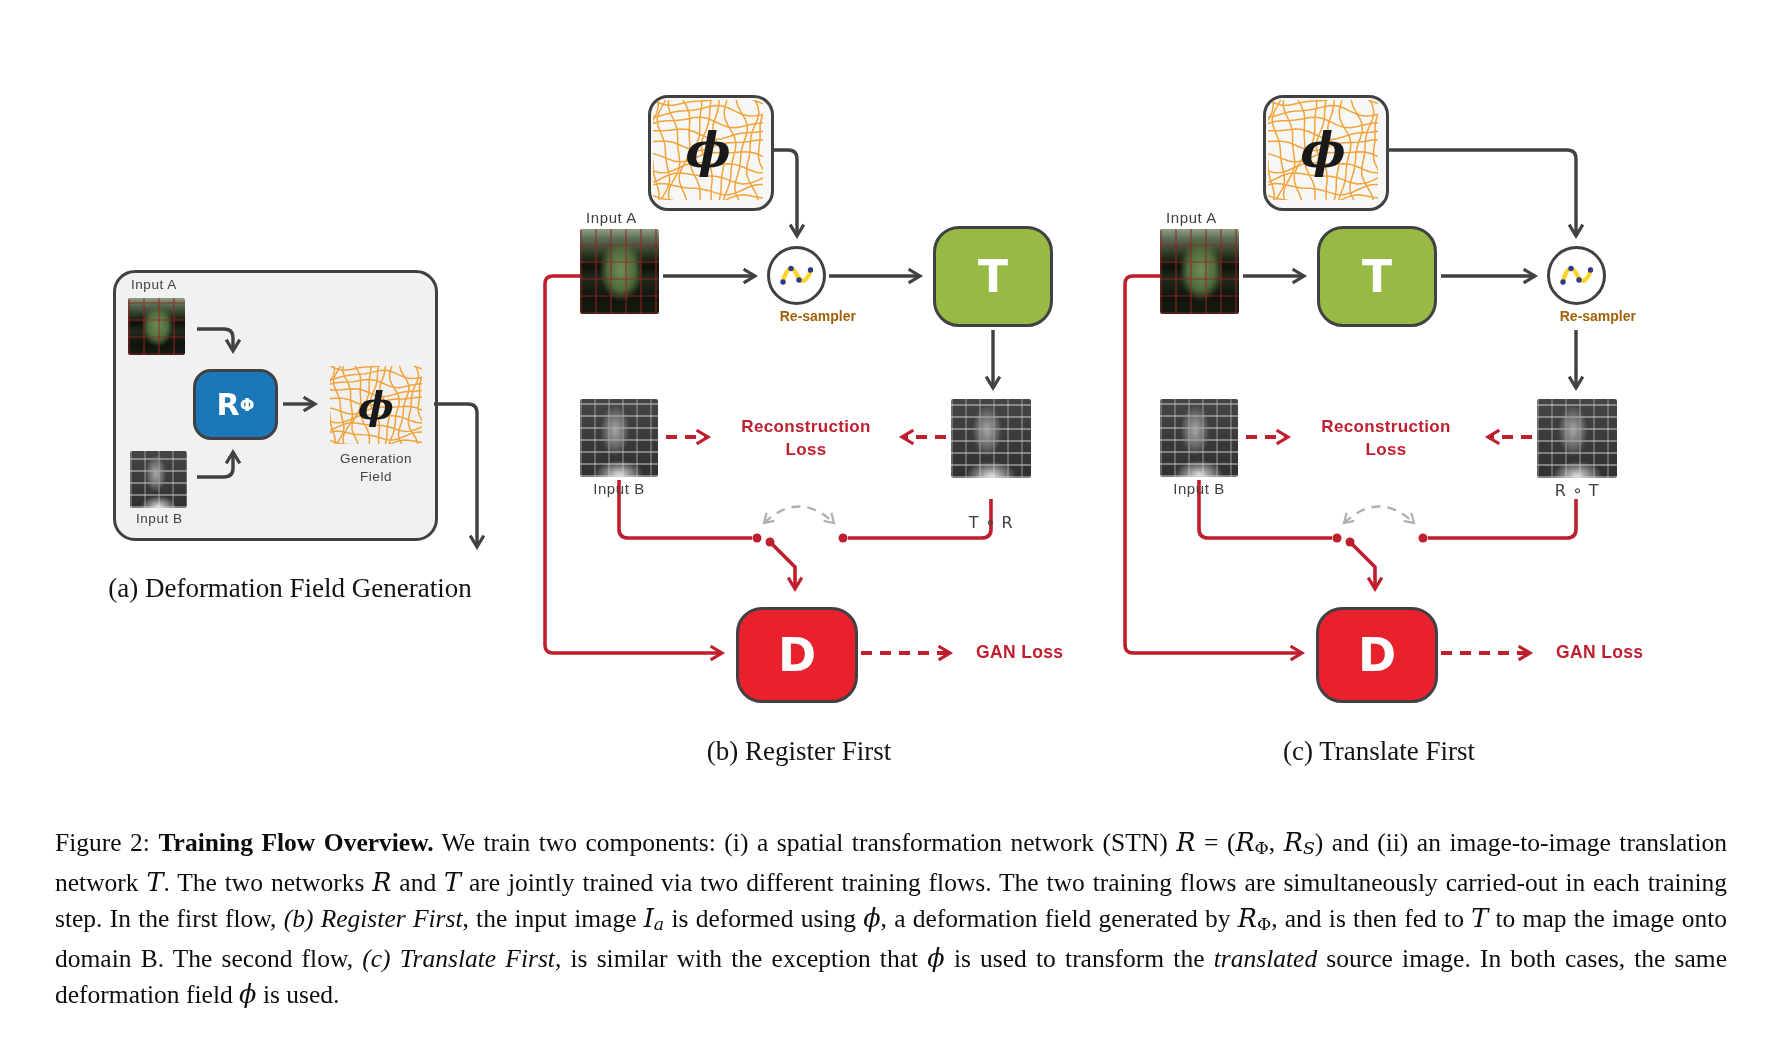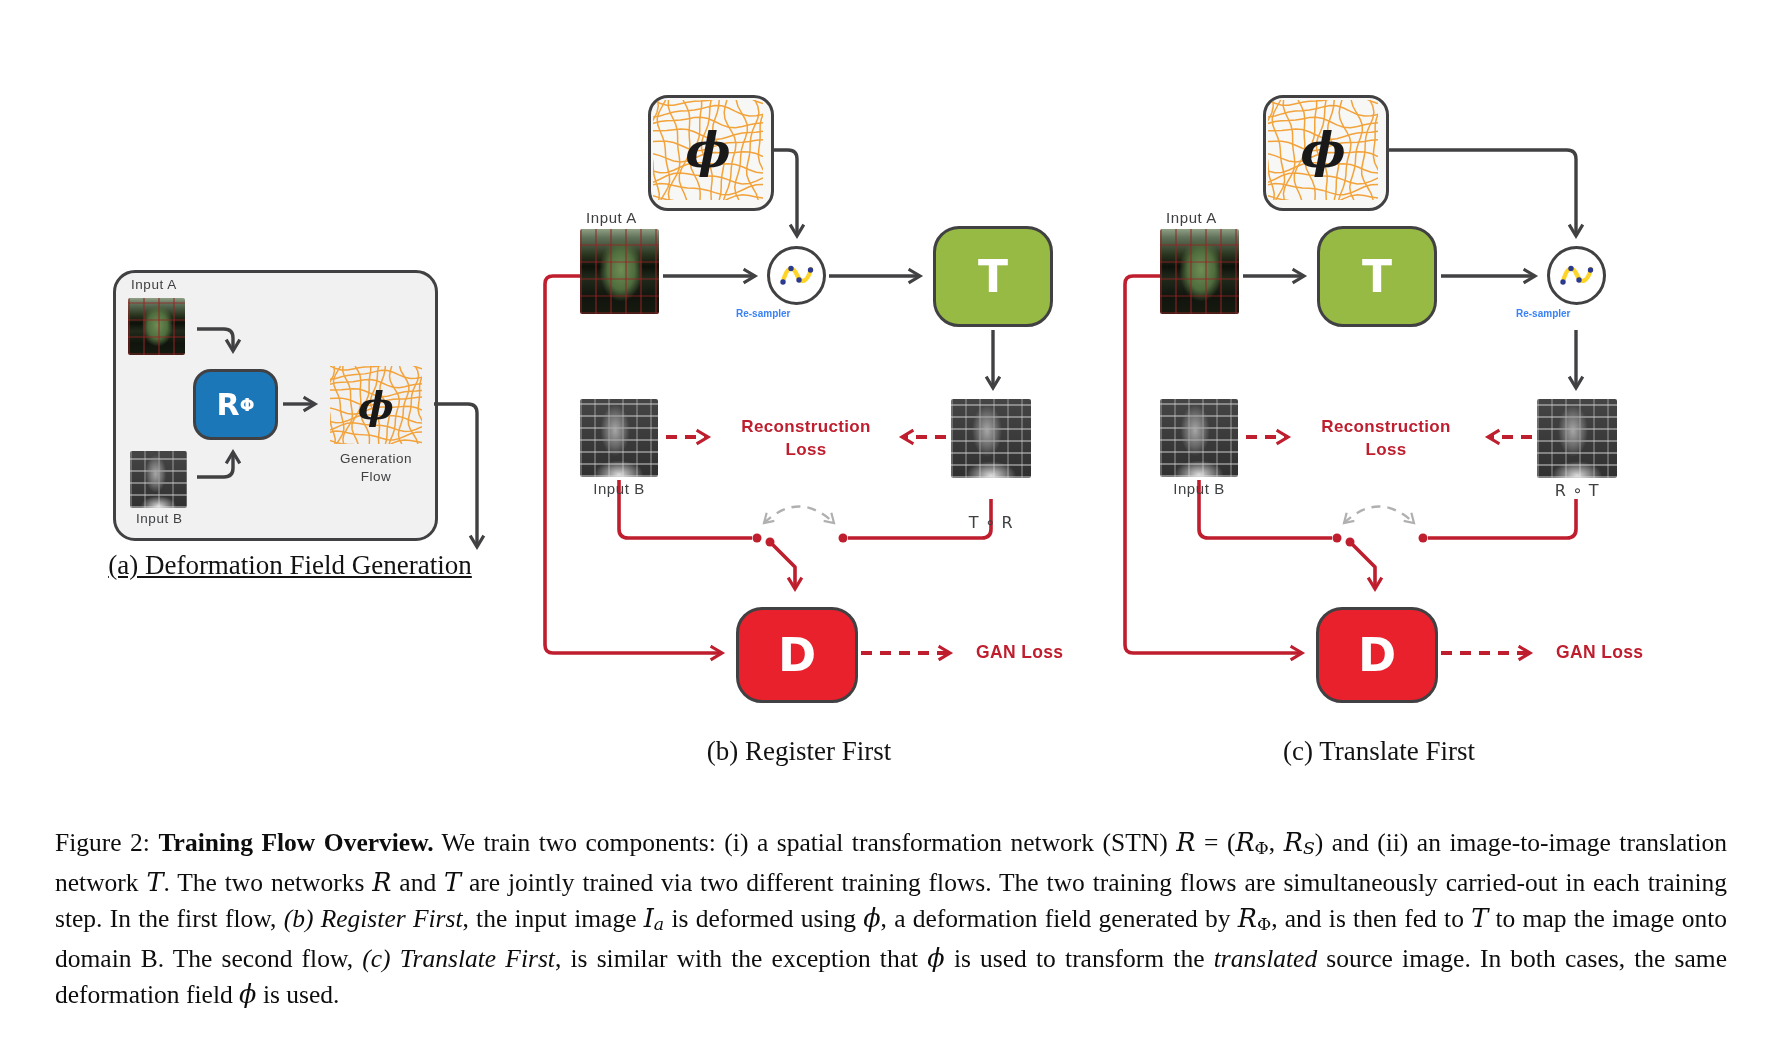--- a/index.html
+++ b/index.html
@@ -43,21 +43,21 @@
     repeating-linear-gradient(90deg, rgba(195,195,195,.35) 0 2px, rgba(0,0,0,0) 2px 14px),
     linear-gradient(180deg,#454545,#303030);}
   .lbl{position:absolute;color:var(--label);white-space:nowrap;font-size:15px;letter-spacing:.04em;}
   .lbl-sm{font-size:13.5px;}
   .lbl-c{text-align:center;white-space:normal;}
   .compose{font-family:"DejaVu Sans","Liberation Sans",sans-serif;font-size:16px;}
   .rs{position:absolute;width:59px;height:59px;background:#fff;border:3px solid var(--ink);
       border-radius:50%;box-sizing:border-box;display:flex;align-items:center;justify-content:center;}
   .rs-wave{fill:none;stroke:var(--yellow);stroke-width:4.4px;stroke-linecap:round;}
   .rs-dot{fill:var(--navy);}
-  .rs-lbl{position:absolute;width:120px;text-align:left;font-size:10px;font-weight:bold;color:#3b82f6;}
+  .rs-lbl{position:absolute;width:120px;text-align:right;font-size:14px;font-weight:bold;color:#a16207;}
   .loss{position:absolute;width:170px;text-align:center;color:var(--red);font-weight:bold;
         font-size:17px;line-height:23px;letter-spacing:.02em;}
   .gan{position:absolute;color:var(--red);font-weight:bold;font-size:17.5px;letter-spacing:.02em;white-space:nowrap;}
   .serifcap{position:absolute;font-family:"Liberation Serif",serif;font-size:27px;color:#121212;
             text-align:center;white-space:nowrap;}
   .figcap{position:absolute;left:55px;top:799px;width:1672px;font-family:"Liberation Serif",serif;
           font-size:25.5px;line-height:34.5px;color:#0d0d0d;text-align:justify;}
   .figcap .bf{font-weight:bold;margin-top:44px;}
   .figcap .it{font-style:italic;}
   .figcap .mi{font-family:"DejaVu Serif",serif;font-style:italic;}
@@ -152,24 +152,24 @@
       <polyline points="44.2,0 44.2,6.25 43.3,12.5 42.6,18.75 42.5,25 42.5,31.25 41.8,37.5 39.8,43.75 37.0,50 34.5,56.25 33.6,62.5 34.9,68.75 37.6,75 40.5,81.25 42.4,87.5 42.9,93.75 42.7,100"></polyline>
       <polyline points="52.8,0 51.8,6.25 51.5,12.5 51.1,18.75 50.0,25 47.9,31.25 45.4,37.5 43.9,43.75 44.3,50 46.6,56.25 49.8,62.5 52.6,68.75 53.8,75 53.7,81.25 53.0,87.5 52.7,93.75 53.0,100"></polyline>
       <polyline points="60.2,0 59.7,6.25 58.4,12.5 56.4,18.75 54.6,25 54.2,31.25 55.8,37.5 58.9,43.75 62.2,50 64.3,56.25 64.7,62.5 63.8,68.75 62.7,75 62.1,81.25 62.0,87.5 61.6,93.75 60.2,100"></polyline>
       <polyline points="67.2,0 65.6,6.25 64.7,12.5 65.4,18.75 67.9,25 71.3,31.25 74.2,37.5 75.4,43.75 74.8,50 73.2,56.25 71.8,62.5 71.1,68.75 70.8,75 70.0,81.25 68.4,87.5 66.1,93.75 64.2,100"></polyline>
       <polyline points="75.6,0 77.2,6.25 80.3,12.5 83.6,18.75 85.7,25 85.7,31.25 84.1,37.5 82.0,43.75 80.4,50 79.7,56.25 79.4,62.5 78.6,68.75 77.0,75 75.2,81.25 74.3,87.5 75.3,93.75 78.1,100"></polyline>
       <polyline points="92.6,0 95.3,6.25 96.3,12.5 95.2,18.75 92.7,25 90.3,31.25 88.9,37.5 88.4,43.75 88.2,50 87.5,56.25 86.2,62.5 85.1,68.75 85.3,75 87.3,81.25 90.6,87.5 93.8,93.75 95.6,100"></polyline>
       <polyline points="105.9,0 103.8,6.25 100.8,12.5 98.5,18.75 97.4,25 97.4,31.25 97.4,37.5 96.9,43.75 96.1,50 95.8,56.25 96.9,62.5 99.6,68.75 102.9,75 105.5,81.25 106.1,87.5 104.8,93.75 102.5,100"></polyline>
     </svg>
   <div class="phi" style="left:330px;top:366px;width:92px;height:78px;font-size:38px;">ϕ</div>
   <div class="lbl lbl-sm lbl-c" style="left:316px;top:451px;width:120px;">Generation</div>
-  <div class="lbl lbl-sm lbl-c" style="left:316px;top:469px;width:120px;">Flow</div>
+  <div class="lbl lbl-sm lbl-c" style="left:316px;top:469px;width:120px;">Field</div>
   <div class="photo photo-gray" style="left:130px;top:451px;width:57px;height:57px;"></div>
   <div class="lbl lbl-sm" style="left:136px;top:511px;">Input B</div>
-  <div class="serifcap" style="left:70px;top:550px;width:440px;text-decoration:underline;">(a) Deformation Field Generation</div>
+  <div class="serifcap" style="left:70px;top:573px;width:440px;">(a) Deformation Field Generation</div>
 
   <div class="phibox" style="left:648px;top:95px;width:120px;height:110px;">
     <svg class="defgrid" style="left:2px;top:2px;" width="110" height="100" viewBox="0 0 100 100" preserveAspectRatio="none">
         <polyline points="0,0.0 6.25,3.3 12.5,5.2 18.75,5.2 25,3.8 31.25,2.3 37.5,1.3 43.75,1.0 50,0.5 56.25,-0.9 62.5,-3.1 68.75,-5.3 75,-6.1 81.25,-5.0 87.5,-2.1 93.75,1.2 100,3.5"></polyline>
         <polyline points="0,17.0 6.25,16.0 12.5,13.9 18.75,12.1 25,11.1 31.25,10.7 37.5,10.1 43.75,8.8 50,6.9 56.25,5.5 62.5,5.8 68.75,8.0 75,11.4 81.25,14.5 87.5,16.0 93.75,15.8 100,14.6"></polyline>
         <polyline points="0,23.4 6.25,21.6 12.5,20.8 18.75,20.6 25,20.1 31.25,18.9 37.5,17.6 43.75,17.2 50,18.5 56.25,21.5 62.5,24.9 68.75,27.3 75,27.8 81.25,26.6 87.5,24.8 93.75,23.4 100,22.8"></polyline>
         <polyline points="0,30.7 6.25,30.8 12.5,30.5 18.75,29.7 25,29.1 31.25,29.6 37.5,31.8 43.75,35.0 50,38.0 56.25,39.4 62.5,38.8 68.75,36.7 75,34.5 81.25,33.1 87.5,32.5 93.75,32.2 100,31.3"></polyline>
         <polyline points="0,41.6 6.25,41.2 12.5,41.2 18.75,42.5 25,45.2 31.25,48.3 37.5,50.4 43.75,50.6 50,48.8 56.25,46.1 62.5,43.8 68.75,42.7 75,42.4 81.25,42.2 87.5,41.5 93.75,40.3 100,39.7"></polyline>
         <polyline points="0,53.8 6.25,55.6 12.5,58.4 18.75,60.9 25,61.9 31.25,60.9 37.5,58.2 43.75,55.2 50,53.1 56.25,52.5 62.5,52.7 68.75,52.8 75,52.4 81.25,51.7 87.5,51.9 93.75,53.5 100,56.5"></polyline>
         <polyline points="0,71.0 6.25,72.7 12.5,72.5 18.75,70.3 25,67.0 31.25,64.2 37.5,62.8 43.75,62.8 50,63.5 56.25,64.0 62.5,63.9 68.75,63.8 75,64.6 81.25,66.8 87.5,69.8 93.75,72.3 100,73.0"></polyline>

